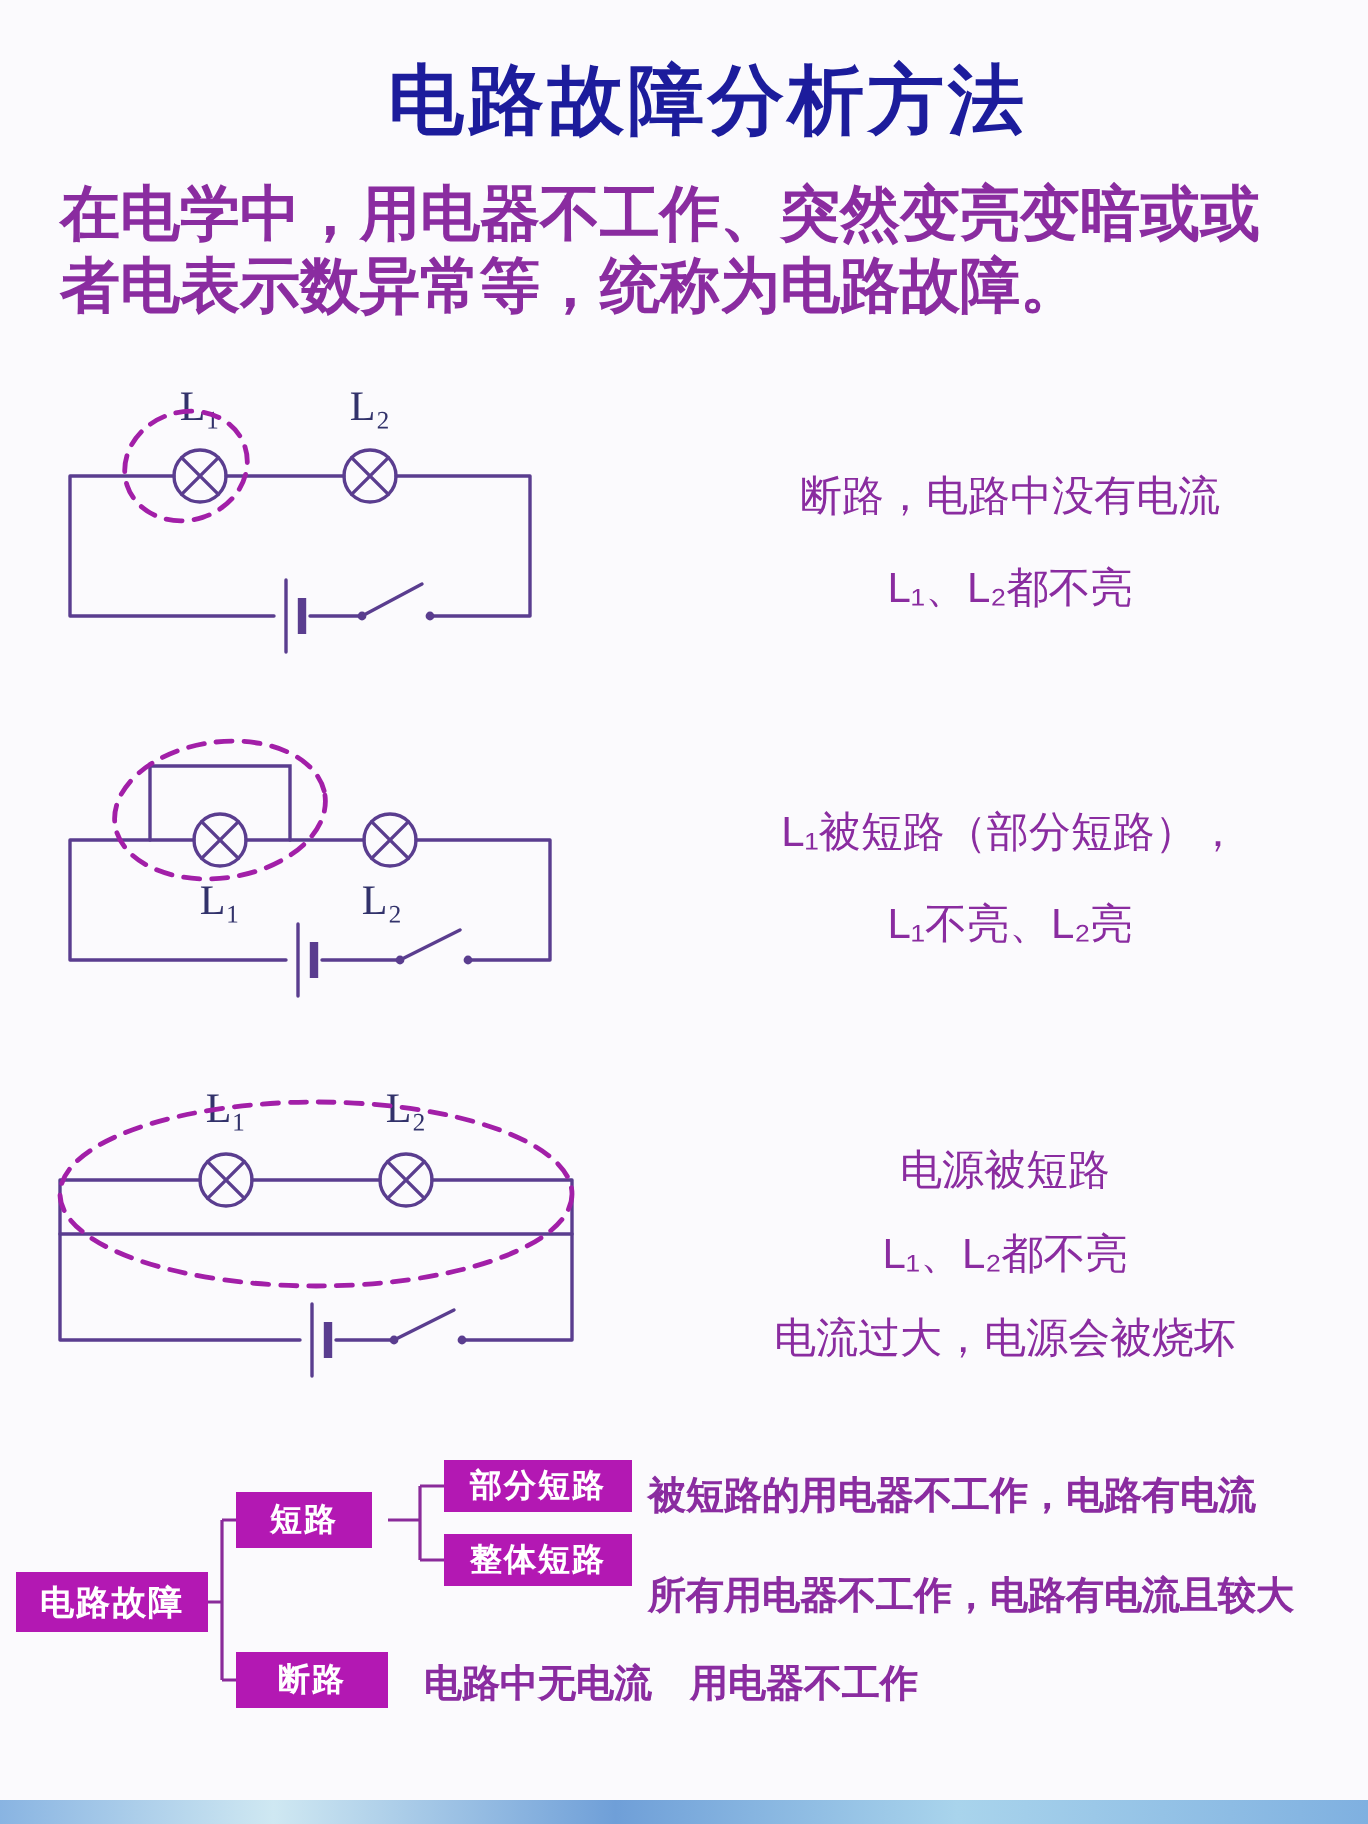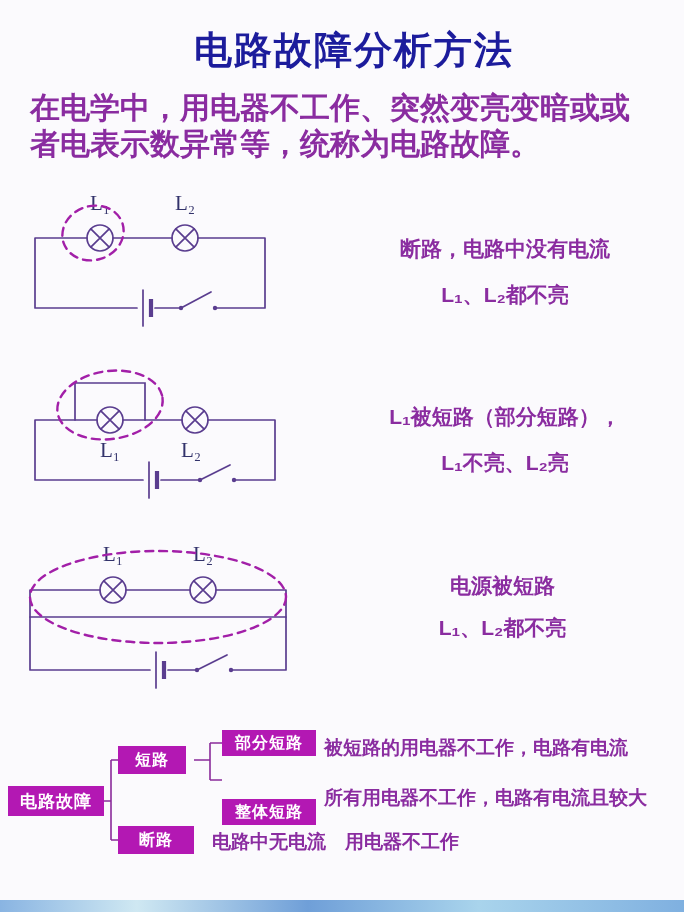--- a/index.html
+++ b/index.html
@@ -56,21 +56,21 @@
   }
   .lamp-label {
     font-family: "Liberation Serif", "DejaVu Serif", serif;
     font-size: 21px;
     fill: var(--label-color, #32326b);
   }
   .desc {
     position: absolute;
     text-align: center;
     font-size: 21px;
-    font-weight: 700;
+    font-weight: 400;
     color: var(--text-color, #8a2ca0);
   }
   .desc > div { white-space: nowrap; }
   .d1 { left: 335px; top: 226px; width: 340px; line-height: 46px; }
   .d2 { left: 340px; top: 394px; width: 330px; line-height: 46px; }
   .d3 { left: 330px; top: 565px; width: 345px; line-height: 42px; }
   .tree { position: absolute; left: 0; top: 715px; width: 684px; height: 165px; }
   .tree-lines { position: absolute; left: 0; top: 0; }
   .tline { stroke: var(--line-color, #8a2b9a); stroke-width: 1.6; fill: none; }
   .node {
@@ -184,30 +184,31 @@
       <circle class="contact" cx="213" cy="135" r="2.2"></circle>
       <line class="wire" x1="179" y1="135" x2="209" y2="120"></line>
     </g>
     <text class="lamp-label" x="95" y="26" text-anchor="middle">L₁</text>
     <text class="lamp-label" x="185" y="26" text-anchor="middle">L₂</text>
     <ellipse class="fault" cx="140" cy="62" rx="128" ry="46"></ellipse>
   </svg>
   <div class="desc d3">
     <div>电源被短路</div>
     <div>L₁、L₂都不亮</div>
+    <div>电流过大，电源会被烧坏</div>
   </div>
 
   <div class="tree">
     <svg class="tree-lines" width="684" height="165" viewBox="0 0 684 165">
       <path class="tline" d="M104,86 H111 M111,45 V125 M111,45 H118 M111,125 H118 M194,45 H210 M210,28 V65 M210,28 H222 M210,65 H222"></path>
     </svg>
     <div class="node root" style="left:8px; top:71px; width:96px; height:30px;">电路故障</div>
     <div class="node" style="left:118px; top:31px; width:68px; height:28px;">短路</div>
     <div class="node" style="left:118px; top:111px; width:76px; height:28px;">断路</div>
     <div class="node" style="left:222px; top:15px; width:94px; height:26px;">部分短路</div>
-    <div class="node" style="left:222px; top:52px; width:94px; height:26px;margin-top:32px;">整体短路</div>
+    <div class="node" style="left:222px; top:52px; width:94px; height:26px;">整体短路</div>
     <div class="note" style="left:324px; top:20px;">被短路的用电器不工作，电路有电流</div>
     <div class="note" style="left:324px; top:70px;">所有用电器不工作，电路有电流且较大</div>
     <div class="note" style="left:212px; top:114px;">电路中无电流　用电器不工作</div>
   </div>
 
   <div class="bottom-edge"></div>
 </div>
 
 </body></html>

